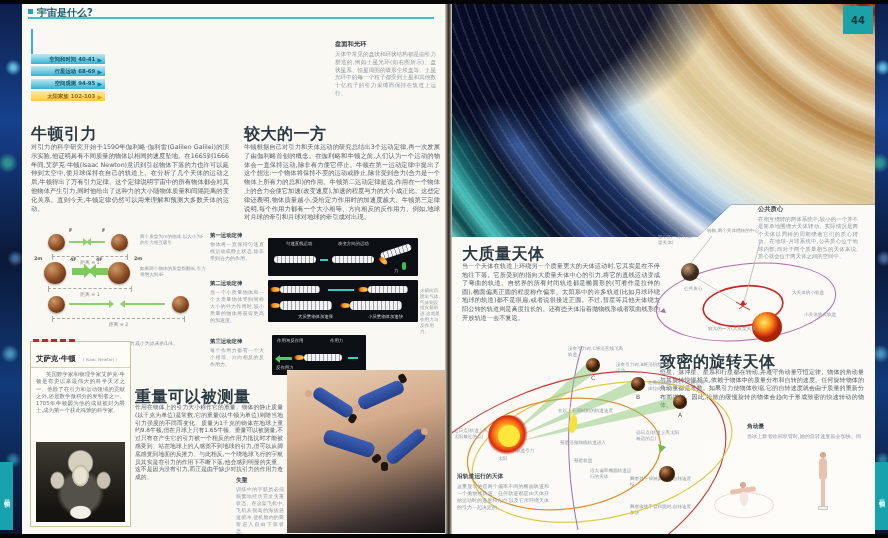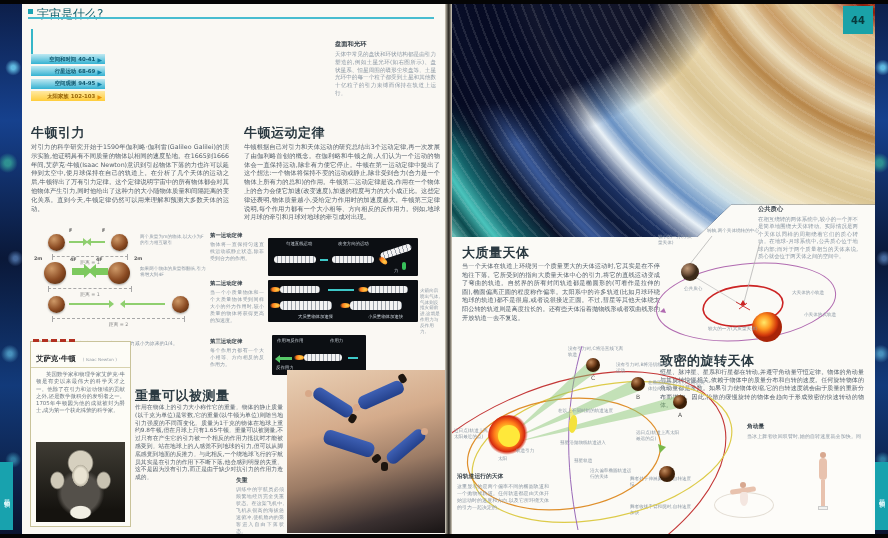--- a/index.html
+++ b/index.html
@@ -21,29 +21,29 @@
   #margin-right { left:875px; width:13px; }
   #spine { position:absolute; left:445px; top:4px; width:7px; height:530px;
     background:linear-gradient(90deg,#d8d2c4,#6a665c 30%,#26241f 55%,#8a857a 80%,#d8d2c4); }
 
   .edge-tab { position:absolute; top:462px; width:13px; height:68px; background:#18a2ae;
     color:#eafcff; writing-mode:vertical-rl; font-size:6px; letter-spacing:1px;
     display:flex; align-items:center; justify-content:center; }
   #edge-tab-left { left:0; } #edge-tab-right { left:875px; }
 
   .abs { position:absolute; }
-  .sec-h { font-size:13px; font-weight:bold; color:#2b3a42; letter-spacing:.5px; }
+  .sec-h { font-size:16px; font-weight:bold; color:#2b3a42; letter-spacing:.5px; }
   .body-txt { font-size:6.3px; line-height:8.8px; color:#55606b; text-align:justify; }
   .tiny { font-size:5px; line-height:7px; color:#8b97a3; text-align:justify; }
   .cap-t { font-size:6.3px; font-weight:bold; color:#39434b; }
   .lbl { position:absolute; font-size:4.6px; line-height:5.8px; color:#8b97a3; }
 
   
   #hdr-sq { left:6px; top:5px; width:5px; height:5px; background:#1ba4b4; }
-  #hdr-txt { left:15px; top:2px; font-size:12px; font-weight:normal; color:#14616e; }
+  #hdr-txt { left:15px; top:2px; font-size:10px; font-weight:bold; color:#14616e; }
   #hdr-rule { left:6px; top:13px; width:406px; height:2px; background:#49bdd0; }
   #title-bar { left:9px; top:25px; width:2px; height:30px; background:#35b6c8; }
   #page-title { left:16px; top:20px; font-size:24px; font-weight:bold; color:#2b3a42; letter-spacing:2px; }
 
   
   #xrefs { left:9px; top:50px; width:74px; }
   .xr { width:74px; height:10px; margin-bottom:2.4px; display:flex; align-items:center;
     justify-content:flex-end; font-size:5.4px; font-weight:bold; padding-right:3px; }
   .xr-blue { background:linear-gradient(180deg,#bfe9f2,#35b2d2); color:#10586f; }
   .xr-yellow { background:linear-gradient(180deg,#ffe9a2,#ffcd3a); color:#99660a; }
@@ -198,21 +198,21 @@
     </div>
 
 
     <div id="rings-box" class="abs">
       <div class="cap-t">盘面和光环</div>
       <div class="tiny">天体中常见的盘状和环状结构都是由引力塑造的,例如土星光环(如右图所示)、盘状星系、恒星周围的碟形尘埃盘等。土星光环中的每一个粒子都受到土星和其他数十亿粒子的引力束缚而保持在轨道上运行。</div>
     </div>
 
     <div class="abs sec-h" style="left:9px;top:120px;">牛顿引力</div>
     <div class="abs body-txt" style="left:9px;top:139px;width:198px;">对引力的科学研究开始于1590年伽利略·伽利雷(Galileo Galilei)的演示实验,他证明具有不同质量的物体以相同的速度坠地。在1665到1666年间,艾萨克·牛顿(Isaac Newton)意识到引起物体下落的力也许可以延伸到太空中,使月球保持在自己的轨道上。在分析了几个天体的运动之后,牛顿得出了万有引力定律。这个定律说明宇宙中的所有物体都会对其他物体产生引力,同时他给出了这种力的大小随物体质量和间隔距离的变化关系。直到今天,牛顿定律仍然可以用来理解和预测大多数天体的运动。</div>
-    <div class="abs sec-h" style="left:222px;top:120px;">牛顿运动定律</div>
+    <div class="abs sec-h" style="left:222px;top:120px;">较大的一方</div>
     <div class="abs body-txt" style="left:222px;top:139px;width:196px;">牛顿根据自己对引力和天体运动的研究总结出3个运动定律,再一次发展了由伽利略首创的概念。在伽利略和牛顿之前,人们认为一个运动的物体会一直保持运动,除非有力使它停止。牛顿在第一运动定律中提出了这个想法:一个物体将保持不变的运动或静止,除非受到合力(合力是一个物体上所有力的总和)的作用。牛顿第二运动定律是说,作用在一个物体上的合力会使它加速(改变速度),加速的程度与力的大小成正比。这些定律还表明,物体质量越小,受给定力作用时的加速度越大。牛顿第三定律说明,每个作用力都有一个大小相等、方向相反的反作用力。例如,地球对月球的牵引和月球对地球的牵引成对出现。</div>
 
     <div>
       <div class="sphere" style="left:26px;top:230px;width:17px;height:17px;"></div>
       <div class="sphere" style="left:89px;top:230px;width:17px;height:17px;"></div>
       <div class="mlabel" style="left:47px;top:229px;"></div>
       <div class="arrR" style="left:47px;top:237px;width:14px;"></div>
       <div class="arrL" style="left:69px;top:237px;width:14px;"></div>
       <div class="mlabel" style="left:47px;top:224px;">F</div>
       <div class="mlabel" style="left:80px;top:224px;">F</div>

